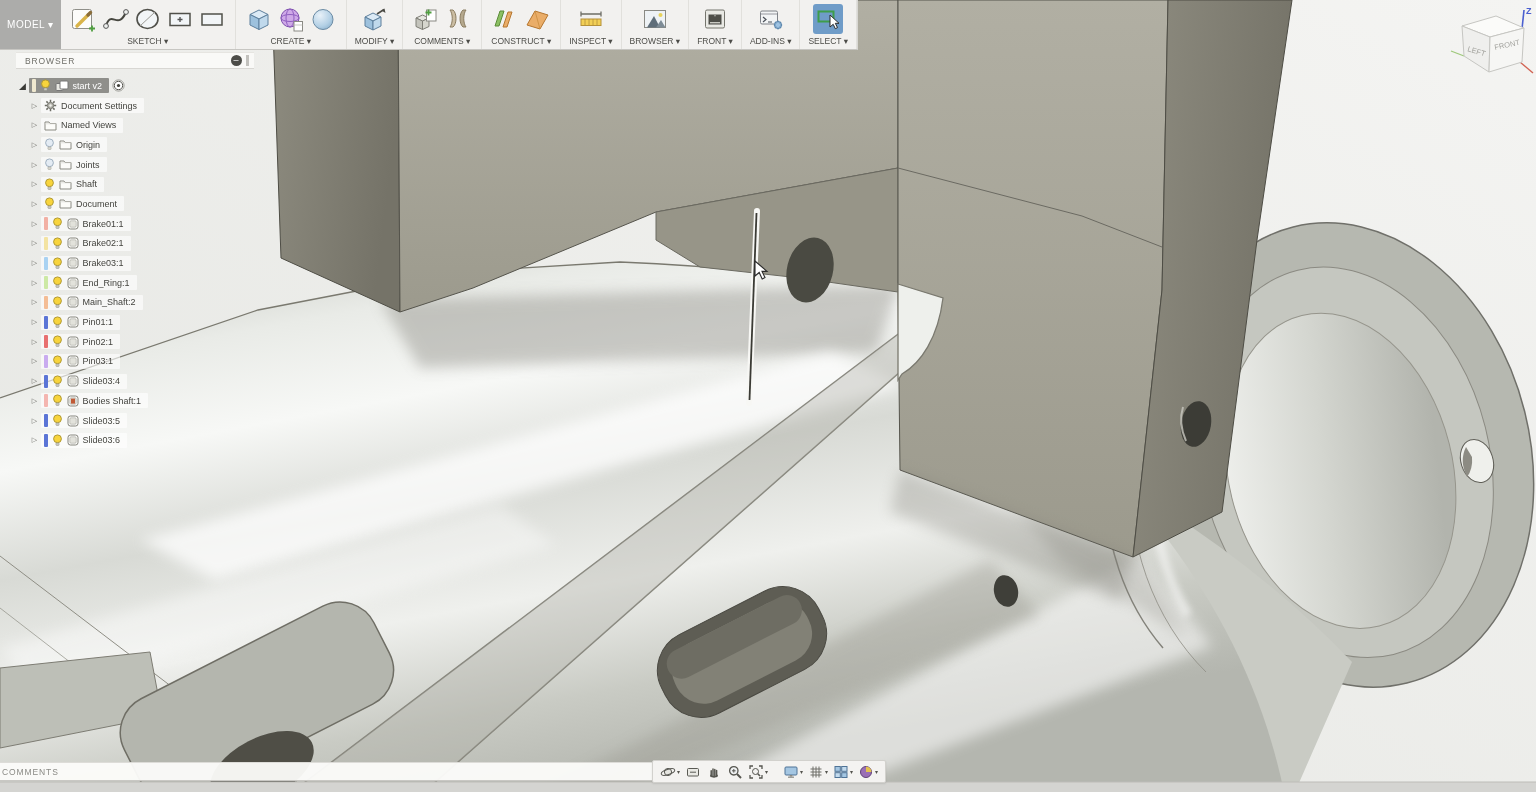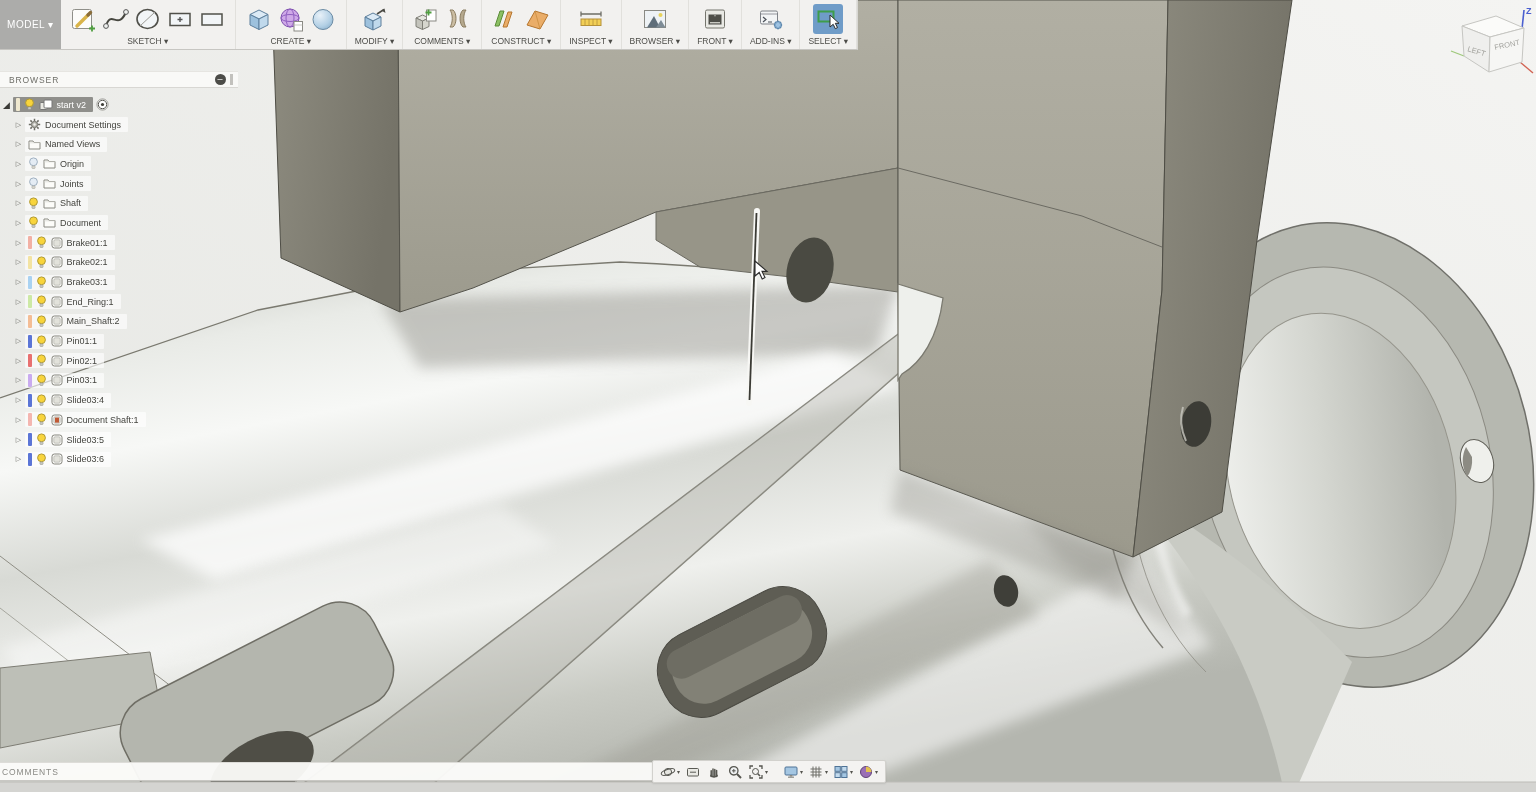--- a/index.html
+++ b/index.html
@@ -15,21 +15,21 @@
               align-items:center;justify-content:center;font-size:10px;letter-spacing:.5px;cursor:default;}
   #toolbar-groups{display:flex;flex:1;}
   .tb-group{display:flex;flex-direction:column;align-items:center;padding:2px 8px 0;
             border-right:1px solid #e1e0dc;text-align:right;}
   .tb-icons{display:flex;align-items:center;gap:2px;height:33px;}
   .tb-btn{width:30px;height:30px;display:flex;align-items:center;justify-content:center;}
   .tb-btn.highlighted{background:#6f9cc8;border-radius:3px;}
   .tb-label{font-size:8.5px;color:#4c4c48;line-height:12px;white-space:nowrap;}
 
   
-  .browser{position:absolute;left:0;top:52px;width:238px;z-index:5;margin-top:19px;}
+  .browser{position:absolute;left:16px;top:52px;width:238px;z-index:5;}
   .browser-header{height:17px;background:rgba(250,250,248,.93);border-bottom:1px solid #d8d7d3;
                   border-top:1px solid #e6e5e1;display:flex;align-items:center;padding:0 5px 0 9px;
                   font-size:8.5px;letter-spacing:.9px;color:#6e6e68;}
   .header-spacer{flex:1;}
   .dot-btn{width:11px;height:11px;border-radius:50%;background:#4c4c48;color:#fff;font-size:9px;
            display:flex;align-items:center;justify-content:center;line-height:1;flex:none;}
   .header-nub{width:3px;height:11px;background:#c2c1bd;margin-left:4px;flex:none;}
   #browser-tree{padding-top:7px;}
   .trow{height:19.7px;display:flex;align-items:center;}
   .trow .arrow{width:13px;font-size:7px;color:#6a6a64;text-align:center;flex:none;}
@@ -688,21 +688,21 @@
                 <rect x="3.9" y="8.9" width="3.2" height="2.6" rx="0.8" fill="#c9c9c0" stroke="#8f8f87" stroke-width="0.5"></rect>
               </svg>
             </span>
             <span class="icon-holder">
               <svg width="12" height="12" viewBox="0 0 12 12">
                 <rect x="1" y="1" width="10" height="10" rx="2.4" fill="#fbfbf8" stroke="#85857d"></rect>
                 <rect x="2.8" y="2.8" width="6.4" height="6.4" rx="1.2" fill="#e2e2db" stroke="#9d9d95" stroke-width="0.5"></rect>
                 <rect x="4" y="3.6" width="4" height="5" fill="#c05a36"></rect>
               </svg>
             </span>
-            <span class="tlabel">Document Shaft:1</span>
+            <span class="tlabel">Bodies Shaft:1</span>
           </span>
         </div>
         <div class="trow child">
           <span class="arrow">▷</span>
           <span class="pill">
             <span class="colorbar" style="background: rgb(91, 117, 214);"></span>
             <span class="icon-holder">
               <svg width="11" height="13" viewBox="0 0 11 13">
                 <circle cx="5.5" cy="4.8" r="3.9" fill="#f8d43c" stroke="#b09a34"></circle>
                 <rect x="3.9" y="8.9" width="3.2" height="2.6" rx="0.8" fill="#c9c9c0" stroke="#8f8f87" stroke-width="0.5"></rect>

